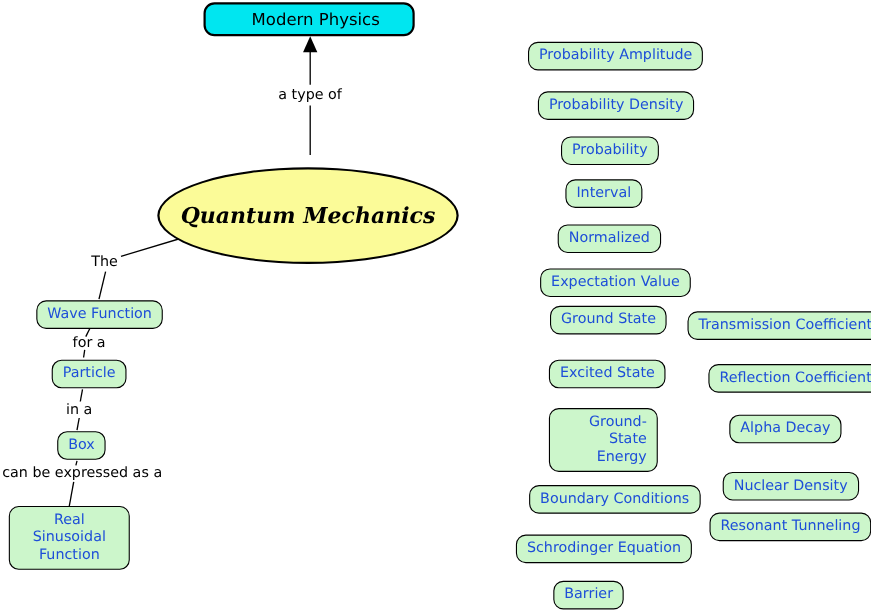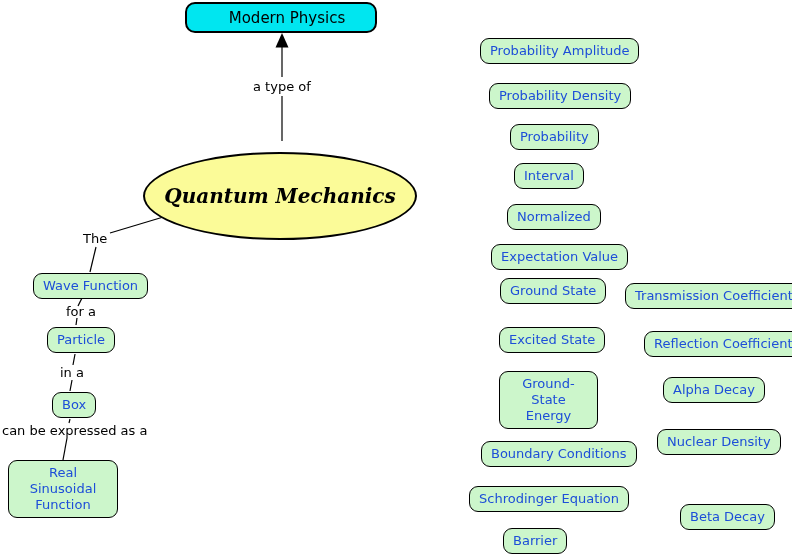--- a/index.html
+++ b/index.html
@@ -111,24 +111,24 @@
   <div class="node multiline" style="left:8px; top:460px; width:110px;">Real Sinusoidal Function</div>
 
   <div class="node" style="left:480px; top:38px;">Probability Amplitude</div>
   <div class="node" style="left:489px; top:83px;">Probability Density</div>
   <div class="node" style="left:510px; top:124px;">Probability</div>
   <div class="node" style="left:514px; top:163px;">Interval</div>
   <div class="node" style="left:507px; top:204px;">Normalized</div>
   <div class="node" style="left:491px; top:244px;">Expectation Value</div>
   <div class="node" style="left:500px; top:278px;">Ground State</div>
   <div class="node" style="left:499px; top:327px;">Excited State</div>
-  <div class="node multiline" style="left:499px; top:371px; width:99px;">Ground-State Energy</div>
+  <div class="node multiline" style="left:499px; top:371px; width:99px;text-align:right;">Ground-State Energy</div>
   <div class="node" style="left:481px; top:441px;">Boundary Conditions</div>
   <div class="node" style="left:469px; top:486px;">Schrodinger Equation</div>
   <div class="node" style="left:503px; top:528px;">Barrier</div>
 
   <div class="node" style="left:625px; top:283px;">Transmission Coefficient</div>
   <div class="node" style="left:644px; top:331px;">Reflection Coefficient</div>
   <div class="node" style="left:663px; top:377px;">Alpha Decay</div>
   <div class="node" style="left:657px; top:429px;">Nuclear Density</div>
-  <div class="node" style="left:680px; top:504px;">Beta Decay</div>
+  <div class="node" style="left:645px; top:466px;">Resonant Tunneling</div>
 
 </div>
 
 </body></html>

